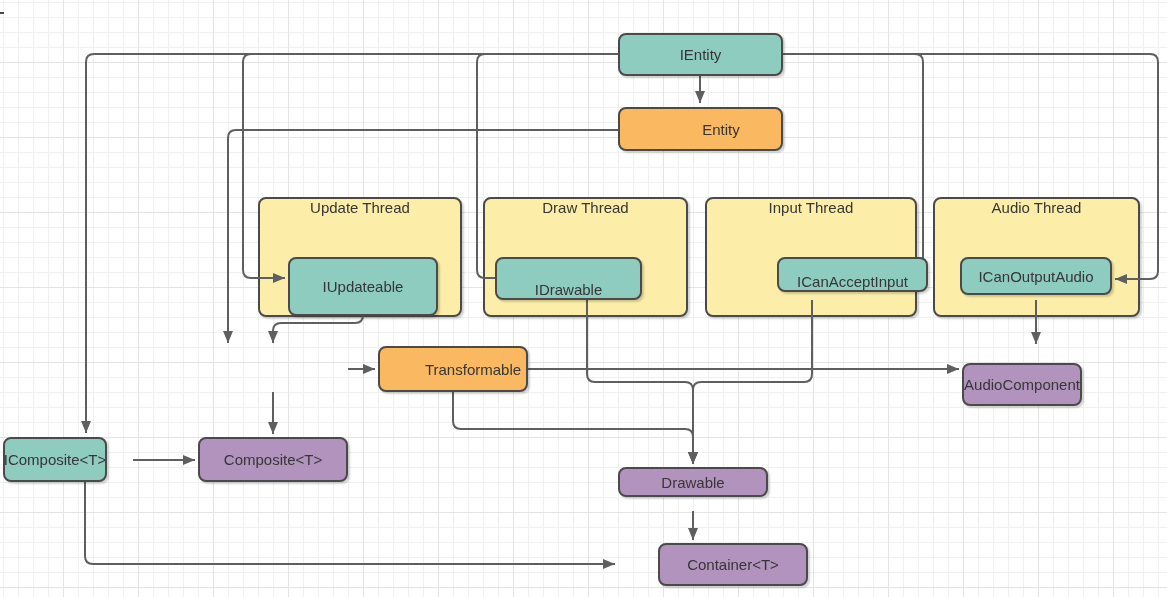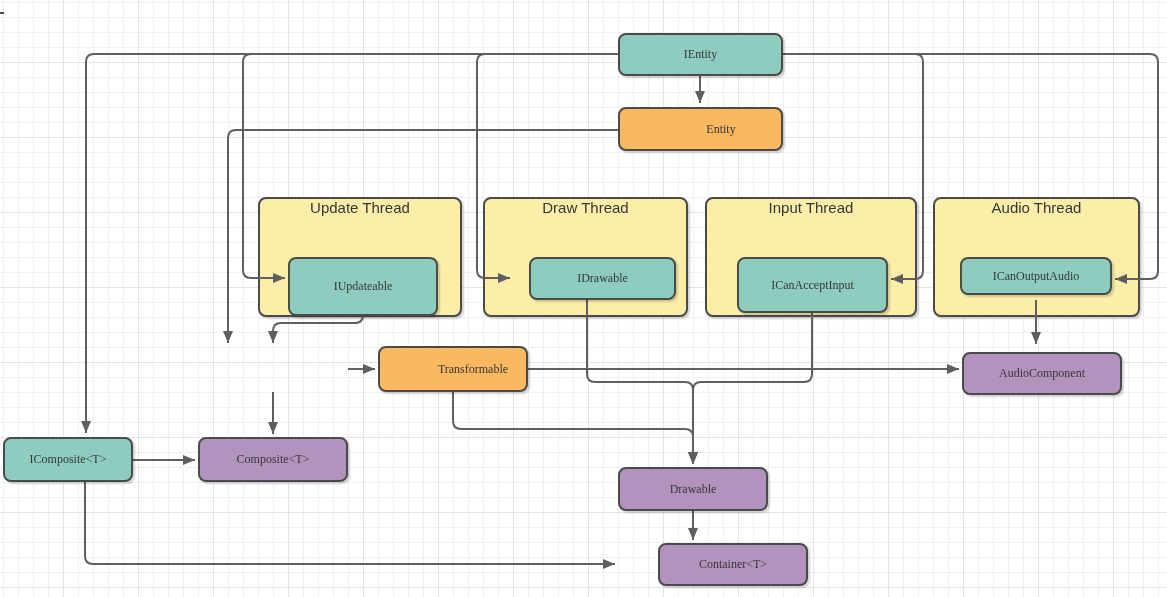--- a/index.html
+++ b/index.html
@@ -29,22 +29,22 @@
     border:2px solid var(--stroke);
     border-radius:8px;
     box-shadow:2px 2px 2px rgba(0,0,0,0.18);
     display:flex;
     align-items:center;
     justify-content:center;
     color:var(--text);
   }
   .node.kind-class{
     z-index:3;
-    font-family:Liberation Serif, serif;
-    font-size:12px;
+    font-family:Liberation Sans, sans-serif;
+    font-size:15px;
     white-space:nowrap;
     overflow:hidden;
   }
   .node.kind-group{
     z-index:1;
     align-items:flex-start;
     font-family:"Liberation Sans", sans-serif;
     font-size:15px;
   }
   .node.kind-group .group-title{
@@ -98,41 +98,41 @@
     </div>
     <div class="node kind-group" style="left: 705px; top: 197px; width: 212px; height: 120px; background: rgb(252, 238, 168);">
       <span class="group-title">Input Thread</span>
     </div>
     <div class="node kind-group" style="left: 933px; top: 197px; width: 207px; height: 120px; background: rgb(252, 238, 168);">
       <span class="group-title">Audio Thread</span>
     </div>
     <div class="node kind-class" style="left: 288px; top: 257px; width: 150px; height: 59px; background: rgb(143, 204, 192);">
       <span class="class-label">IUpdateable</span>
     </div>
-    <div class="node kind-class" style="left: 529px; top: 257px; width: 147px; height: 43px; background: rgb(143, 204, 192);">
+    <div class="node kind-class" style="left: 495px; top: 257px; width: 147px; height: 43px; background: rgb(143, 204, 192); align-items: flex-end;">
       <span class="class-label">IDrawable</span>
     </div>
-    <div class="node kind-class" style="left: 737px; top: 257px; width: 151px; height: 56px; background: rgb(143, 204, 192);">
+    <div class="node kind-class" style="left: 777px; top: 257px; width: 151px; height: 35px; background: rgb(143, 204, 192); align-items: flex-end;">
       <span class="class-label">ICanAcceptInput</span>
     </div>
     <div class="node kind-class" style="left: 960px; top: 257px; width: 152px; height: 38px; background: rgb(143, 204, 192);">
       <span class="class-label">ICanOutputAudio</span>
     </div>
     <div class="node kind-class" style="left: 378px; top: 346px; width: 150px; height: 46px; background: rgb(250, 184, 97); padding-left: 40px;">
       <span class="class-label">Transformable</span>
     </div>
-    <div class="node kind-class" style="left: 962px; top: 352px; width: 160px; height: 43px; background: rgb(178, 147, 190);">
+    <div class="node kind-class" style="left: 962px; top: 363px; width: 120px; height: 43px; background: rgb(178, 147, 190);">
       <span class="class-label">AudioComponent</span>
     </div>
-    <div class="node kind-class" style="left: 3px; top: 437px; width: 130px; height: 45px; background: rgb(143, 204, 192); align-items: center;">
+    <div class="node kind-class" style="left: 3px; top: 437px; width: 104px; height: 45px; background: rgb(143, 204, 192); align-items: center;">
       <span class="class-label">IComposite&lt;T&gt;</span>
     </div>
     <div class="node kind-class" style="left: 198px; top: 437px; width: 150px; height: 45px; background: rgb(178, 147, 190);">
       <span class="class-label">Composite&lt;T&gt;</span>
     </div>
-    <div class="node kind-class" style="left: 618px; top: 467px; width: 150px; height: 44px; background: rgb(178, 147, 190);">
+    <div class="node kind-class" style="left: 618px; top: 467px; width: 150px; height: 30px; background: rgb(178, 147, 190);">
       <span class="class-label">Drawable</span>
     </div>
     <div class="node kind-class" style="left: 618px; top: 543px; width: 150px; height: 43px; background: rgb(178, 147, 190); margin-left: 40px;">
       <span class="class-label">Container&lt;T&gt;</span>
     </div>
     <div class="fragment" style="left: 0px; top: 12px; width: 4px; height: 2px;"></div>
   </div>
 
 </body></html>

